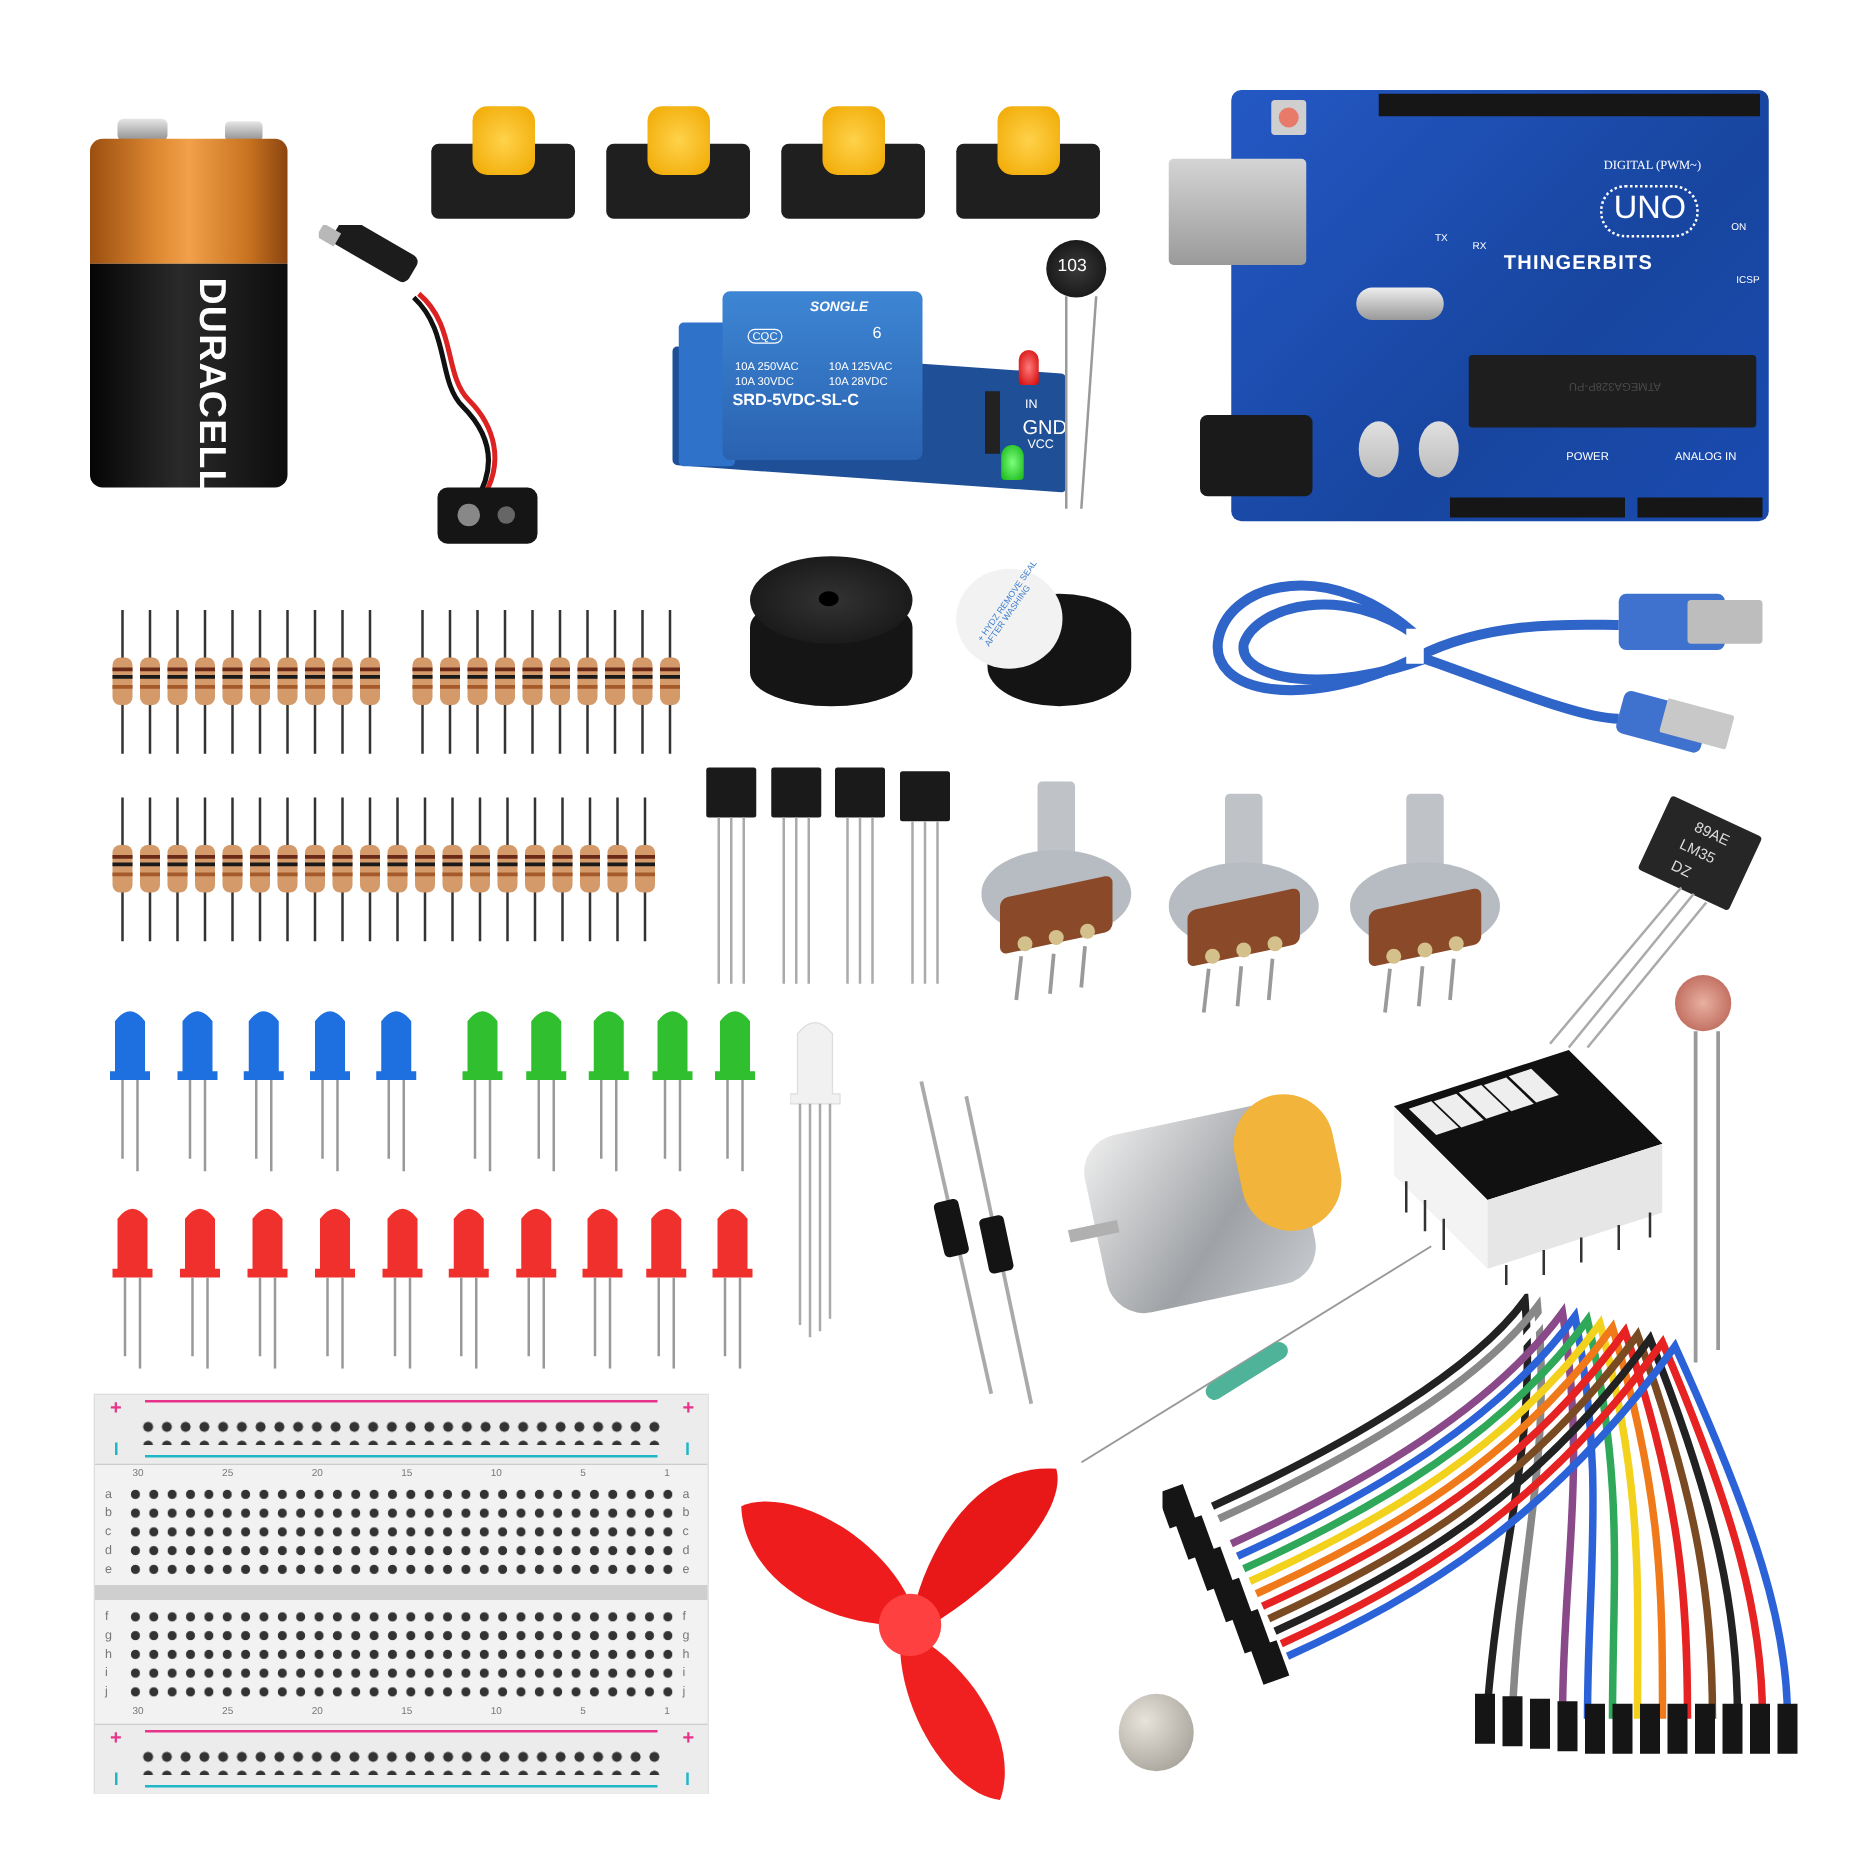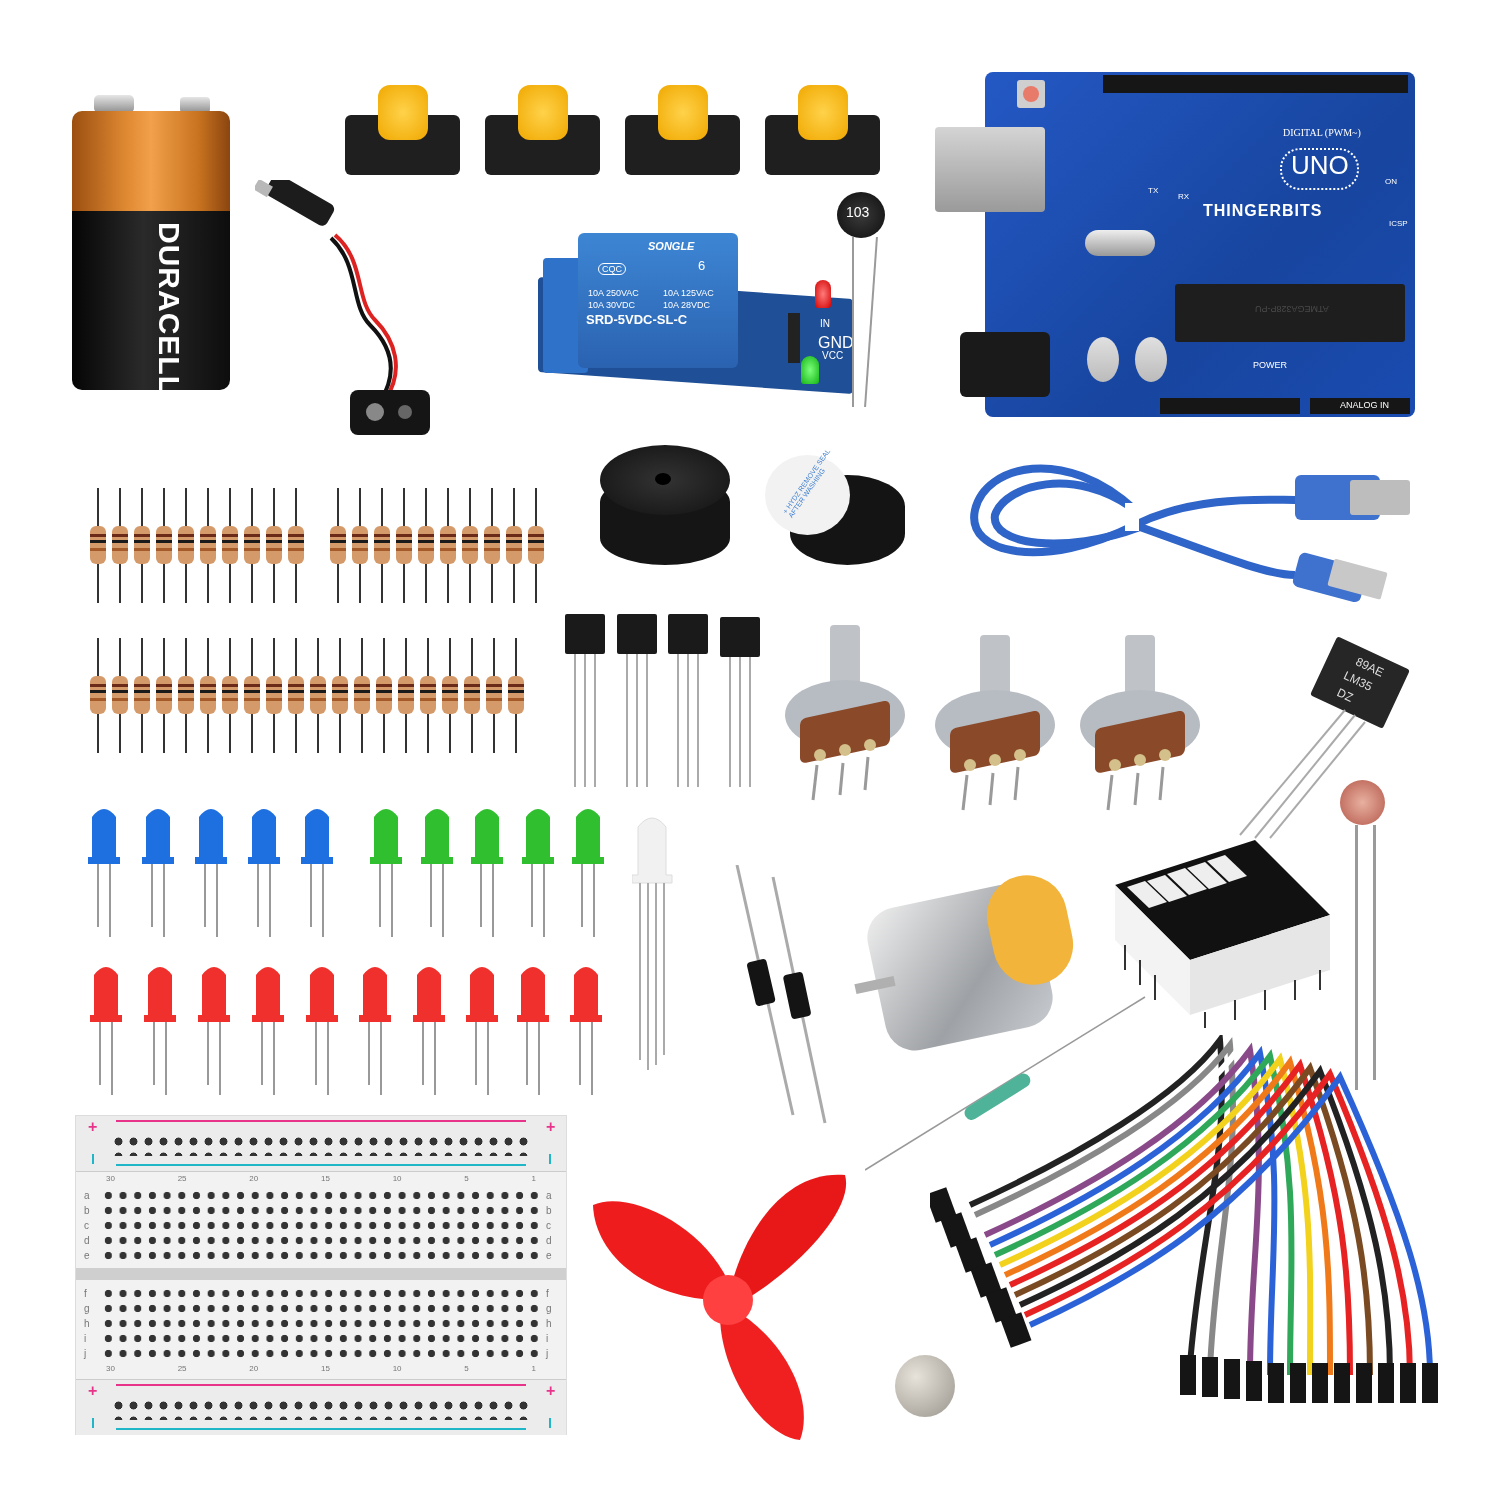--- a/index.html
+++ b/index.html
@@ -90,21 +90,21 @@
   <div class="abs lbl" style="left:400px;top:105px;color:#fff;font-size:8px;">ON</div>
   <div class="abs lbl" style="left:163px;top:114px;color:#fff;font-size:8px;">TX</div>
   <div class="abs lbl" style="left:148px;top:120px;color:#fff;font-size:8px;margin-left:45px;">RX</div>
   <div class="abs lbl" style="left:404px;top:147px;color:#fff;font-size:8px;">ICSP</div>
   <div class="abs" style="left:190px;top:212px;width:230px;height:58px;background:#1e1e1e;border-radius:3px;"></div>
   <div class="abs lbl" style="left:270px;top:232px;color:#4a4a4a;font-size:9px;transform:rotate(180deg);">ATMEGA328P-PU</div>
   <div class="abs" style="left:100px;top:158px;width:70px;height:26px;background:linear-gradient(#eee,#999);border-radius:13px;"></div>
   <div class="abs" style="left:102px;top:265px;width:32px;height:45px;background:linear-gradient(#e0e0e0,#bbb);border-radius:50%;"></div>
   <div class="abs" style="left:150px;top:265px;width:32px;height:45px;background:linear-gradient(#e0e0e0,#bbb);border-radius:50%;"></div>
   <div class="abs lbl" style="left:268px;top:288px;color:#fff;font-size:9px;">POWER</div>
-  <div class="abs lbl" style="left:355px;top:288px;color:#fff;font-size:9px;margin-top:40px;">ANALOG IN</div>
+  <div class="abs lbl" style="left:355px;top:288px;color:#fff;font-size:9px;">ANALOG IN</div>
 </div>
 
 <div class="abs" style="left:600px;top:445px;width:140px;height:125px;">
   <div class="abs" style="left:0;top:30px;width:130px;height:90px;background:#151515;border-radius:50%/30%;"></div>
   <div class="abs" style="left:0;top:0;width:130px;height:70px;background:radial-gradient(#333,#111);border-radius:50%;"></div>
   <div class="abs" style="left:55px;top:28px;width:16px;height:12px;background:#000;border-radius:50%;"></div>
 </div>
 <div class="abs" style="left:760px;top:450px;width:150px;height:120px;">
   <div class="abs" style="left:30px;top:25px;width:115px;height:90px;background:#141414;border-radius:50%/35%;"></div>
   <div class="abs" style="left:5px;top:5px;width:85px;height:80px;background:#f2f2f2;border-radius:50%;"></div>

